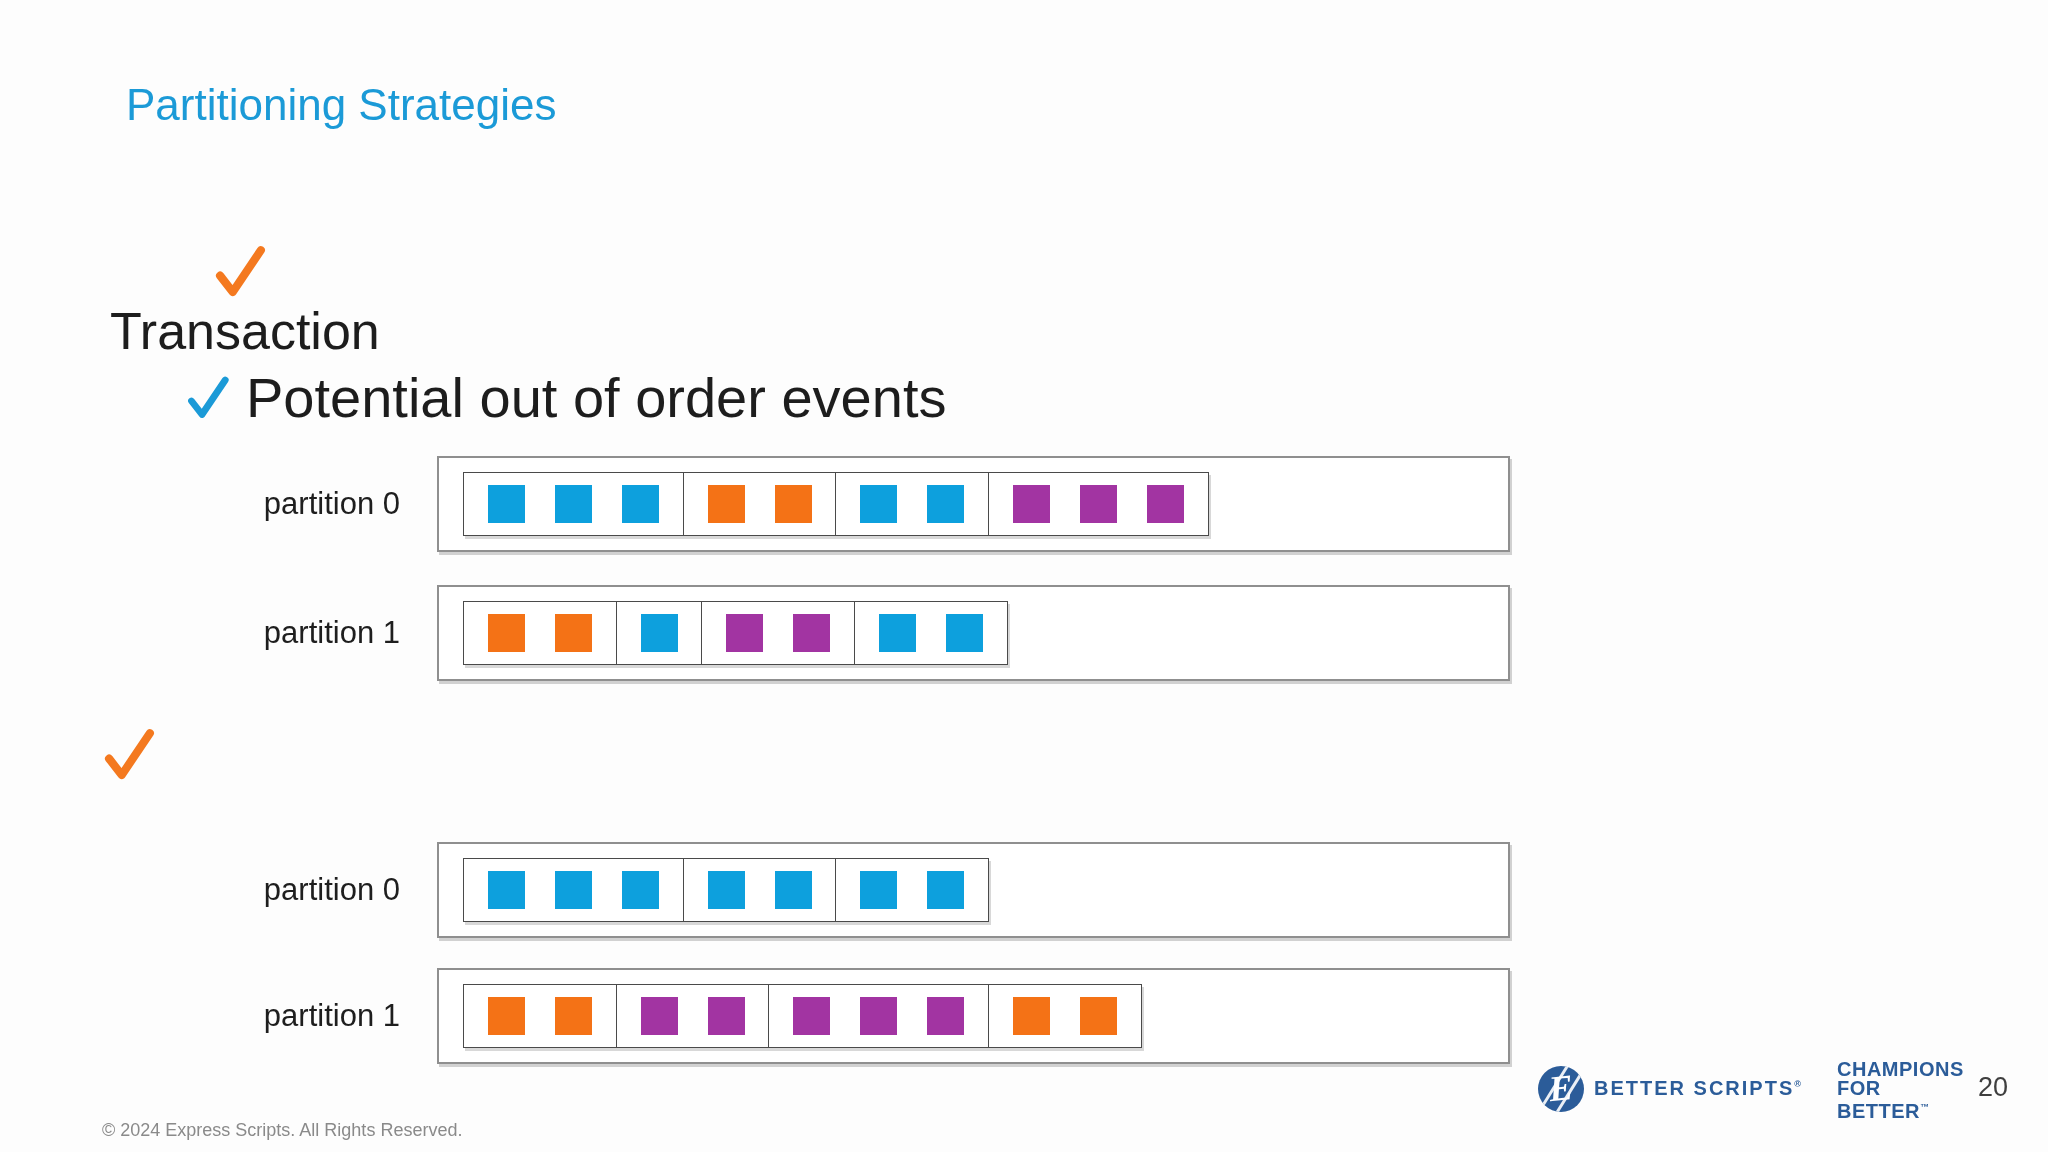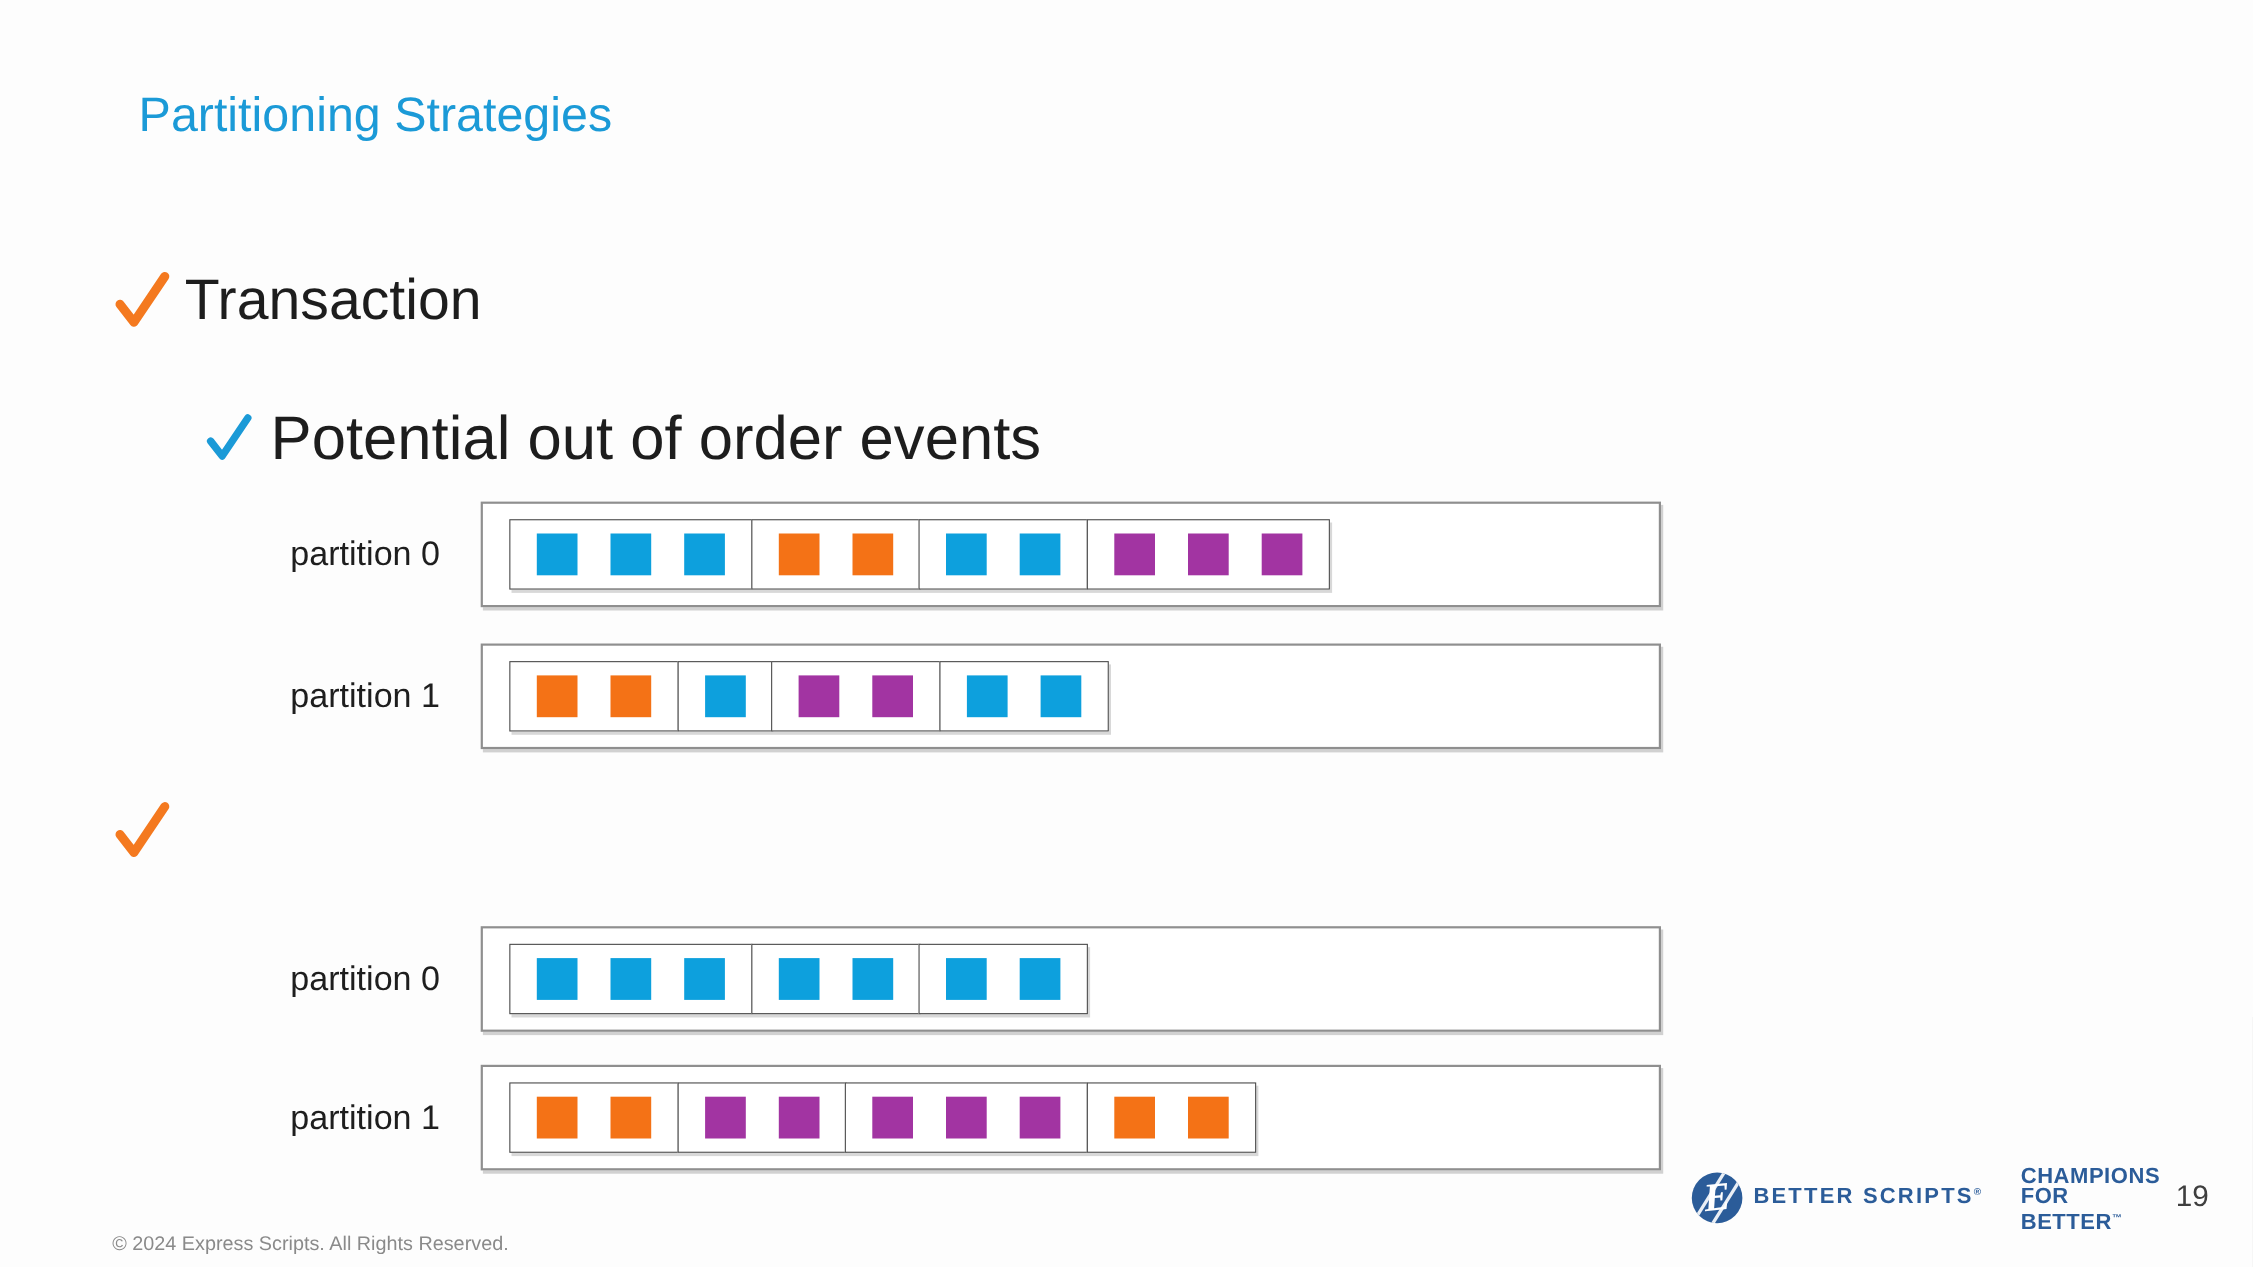--- a/index.html
+++ b/index.html
@@ -10,21 +10,21 @@
     color:#1f1f1f;
   }
   .title {
     position:absolute; left:126px; top:80px;
     font-size:44px; line-height:1.15; font-weight:400;
     color:var(--title-blue);
   }
   .bullet { position:absolute; display:flex; align-items:center; }
   .bullet .chk { flex:0 0 auto; }
   .bullet .chk svg { display:block; }
-  .bullet-l1 { font-size:52px; }
+  .bullet-l1 { font-size:52px;flex-direction:column; }
   .bullet-l1 .btext { margin-left:10px; color:#1d1d1d; }
   .bullet-transaction { left:100px; top:243px; }
   .bullet-entity { left:100px; top:726px; }
   .bullet-sub { left:184px; top:334px; font-size:56px;margin-top:31px; }
   .bullet-sub .btext { margin-left:14px; color:#1d1d1d; }
   .chk-orange { color:var(--check-orange); }
   .chk-blue { color:var(--check-blue); }
 
   #diagrams { position:absolute; inset:0; }
   .prow { position:absolute; left:100px; width:1412px; height:96px; }
@@ -219,15 +219,15 @@
     <div class="mono">E</div>
   </div>
   <div class="logo-wordmark">
     <span>BETTER SCRIPTS</span><sup>®</sup>
   </div>
   <div class="tagline">
     <div>CHAMPIONS</div>
     <div>FOR</div>
     <div><span>BETTER</span><sup>™</sup></div>
   </div>
-  <div class="pagenum">19</div>
+  <div class="pagenum">20</div>
 
 </div>
 
 </body></html>

